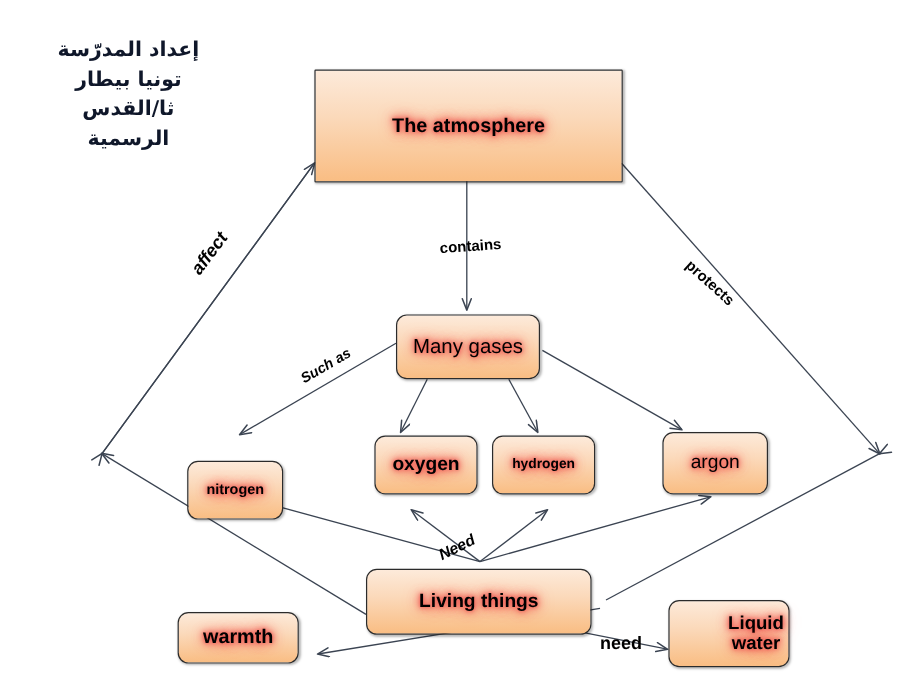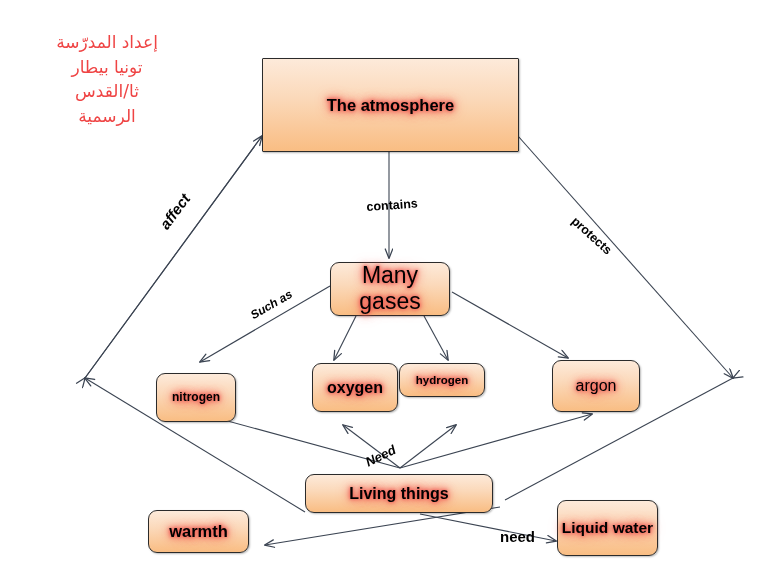--- a/index.html
+++ b/index.html
@@ -13,22 +13,23 @@
   #stage{position:absolute;left:0;top:0;width:768px;height:576px;}
 
   
   #credit{
     position:absolute;left:22px;top:30px;width:170px;
     text-align:center;
     direction:rtl;
     font-family:"DejaVu Sans", sans-serif;
     font-size:17px;
     line-height:1.45;
-    color:#ef4444;
+    color:#0f172a;
     white-space:pre-line;
+    font-weight:bold;
   }
 
   
   #edges{position:absolute;left:0;top:0;width:768px;height:576px;}
 
   
   .node{
     position:absolute;
     box-sizing:border-box;
     border:1px solid #2b2b2b;
@@ -46,28 +47,28 @@
     
     text-shadow:
        0 0 3px #f0605a,
        0 0 5px #ef5a54,
        0 0 9px #ee4d46,
        0 0 13px rgba(236,77,70,.65);
   }
 
   
   #n-atmosphere span{font-size:16.5px;font-weight:bold;}
-  #n-manygases  span{font-size:23px;font-weight:normal;}
+  #n-manygases  span{font-size:17px;font-weight:normal;}
   #n-nitrogen   span{font-size:12px;font-weight:bold;}
   #n-oxygen     span{font-size:16px;font-weight:bold;}
   #n-hydrogen   span{font-size:11.5px;font-weight:bold;}
   #n-argon      span{font-size:16px;font-weight:normal;}
   #n-living     span{font-size:16px;font-weight:bold;}
   #n-warmth     span{font-size:16.5px;font-weight:bold;}
-  #n-liquidwater span{font-size:15.5px;font-weight:bold;}
+  #n-liquidwater span{font-size:15.5px;font-weight:bold;padding-left:45px;}
 
   
   .elabel{
     position:absolute;
     color:#000;
     white-space:nowrap;
     transform-origin:left top;
     font-size:12.5px;
   }
   .elabel.b{font-weight:bold;}
@@ -138,37 +139,37 @@
   <div class="elabel b" id="l-need" style="left:500px;top:528px;font-size:15px;">need</div>
 
   <div class="node square" id="n-atmosphere" style="left:262px;top:58px;width:257px;height:94px;">
     <span>The atmosphere</span>
   </div>
 
   <div class="node rounded" id="n-manygases" style="left:330px;top:262px;width:120px;height:54px;">
     <span>Many gases</span>
   </div>
 
-  <div class="node rounded" id="n-nitrogen" style="left:156px;top:373px;width:80px;height:49px;">
+  <div class="node rounded" id="n-nitrogen" style="left:156px;top:384px;width:80px;height:49px;">
     <span>nitrogen</span>
   </div>
 
   <div class="node rounded" id="n-oxygen" style="left:312px;top:363px;width:86px;height:49px;">
     <span>oxygen</span>
   </div>
 
-  <div class="node rounded" id="n-hydrogen" style="left:399px;top:363px;width:86px;height:34px;">
+  <div class="node rounded" id="n-hydrogen" style="left:410px;top:363px;width:86px;height:49px;">
     <span>hydrogen</span>
   </div>
 
   <div class="node rounded" id="n-argon" style="left:552px;top:360px;width:88px;height:52px;">
     <span>argon</span>
   </div>
 
-  <div class="node rounded" id="n-living" style="left:305px;top:474px;width:188px;height:39px;justify-content:center;">
+  <div class="node rounded" id="n-living" style="left:305px;top:474px;width:188px;height:55px;justify-content:center;">
     <span>Living things</span>
   </div>
 
   <div class="node rounded" id="n-warmth" style="left:148px;top:510px;width:101px;height:43px;">
     <span>warmth</span>
   </div>
 
   <div class="node rounded" id="n-liquidwater" style="left:557px;top:500px;width:101px;height:56px;">
     <span>Liquid water</span>
   </div>

